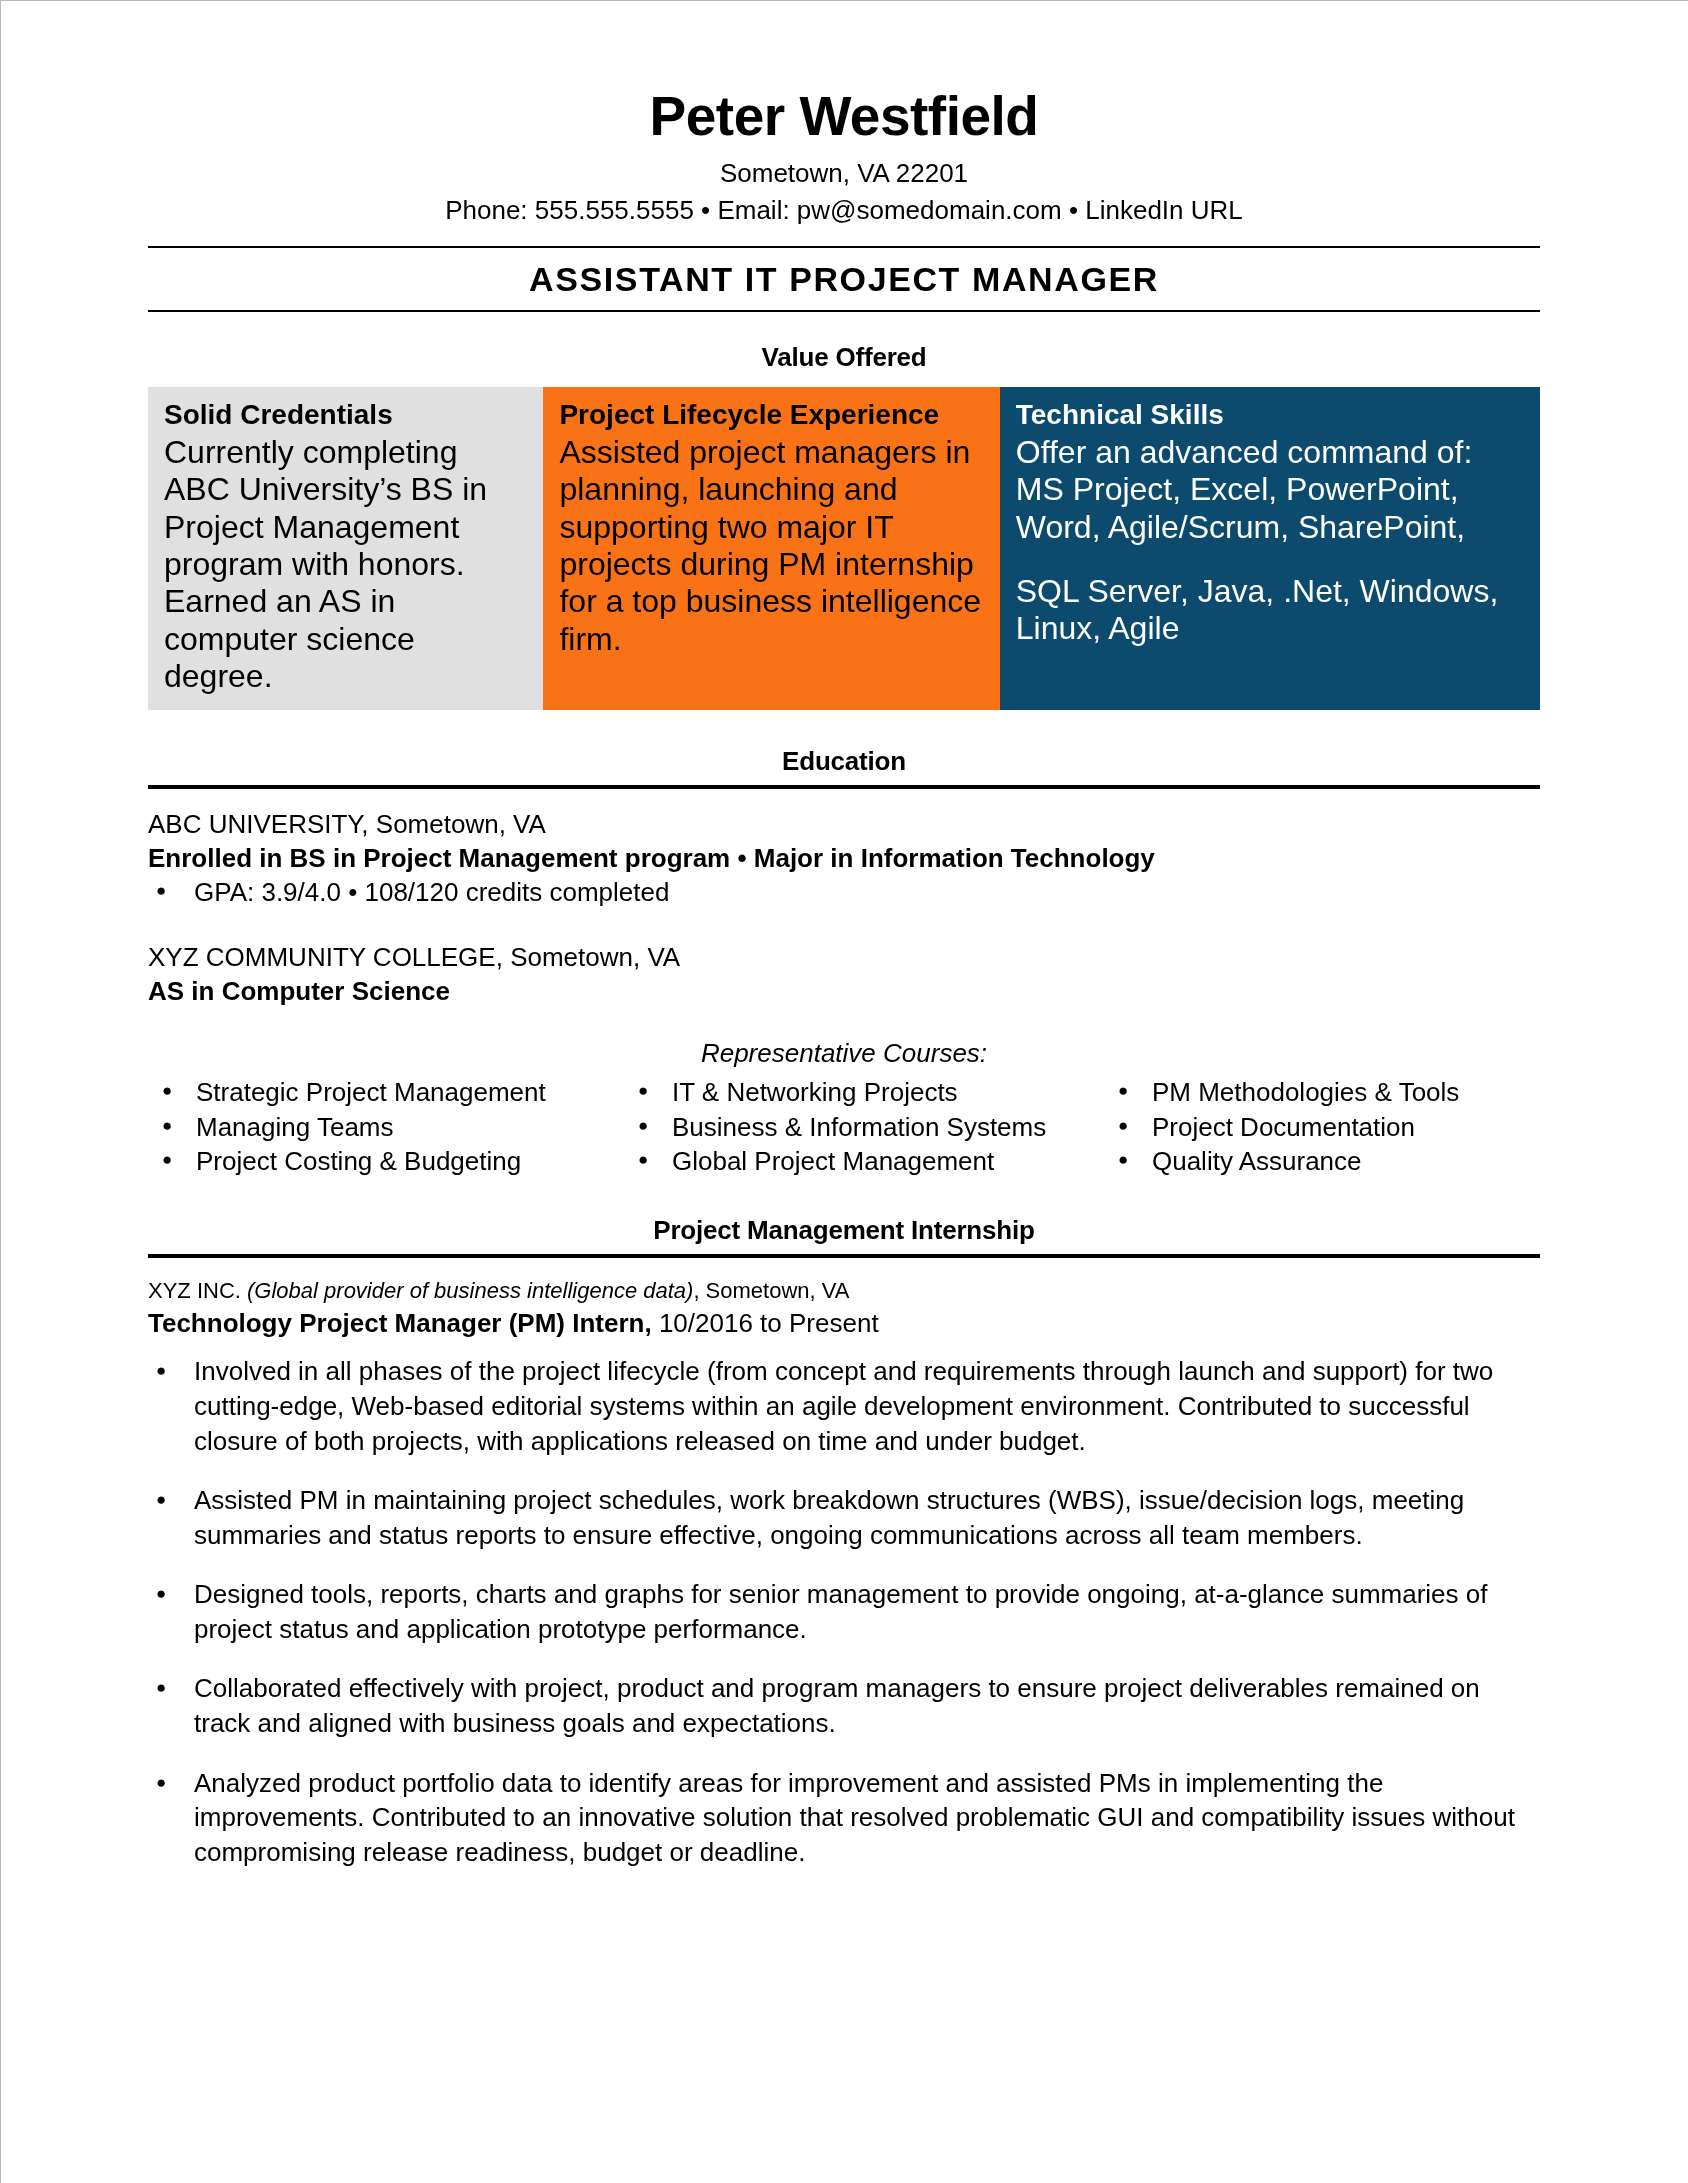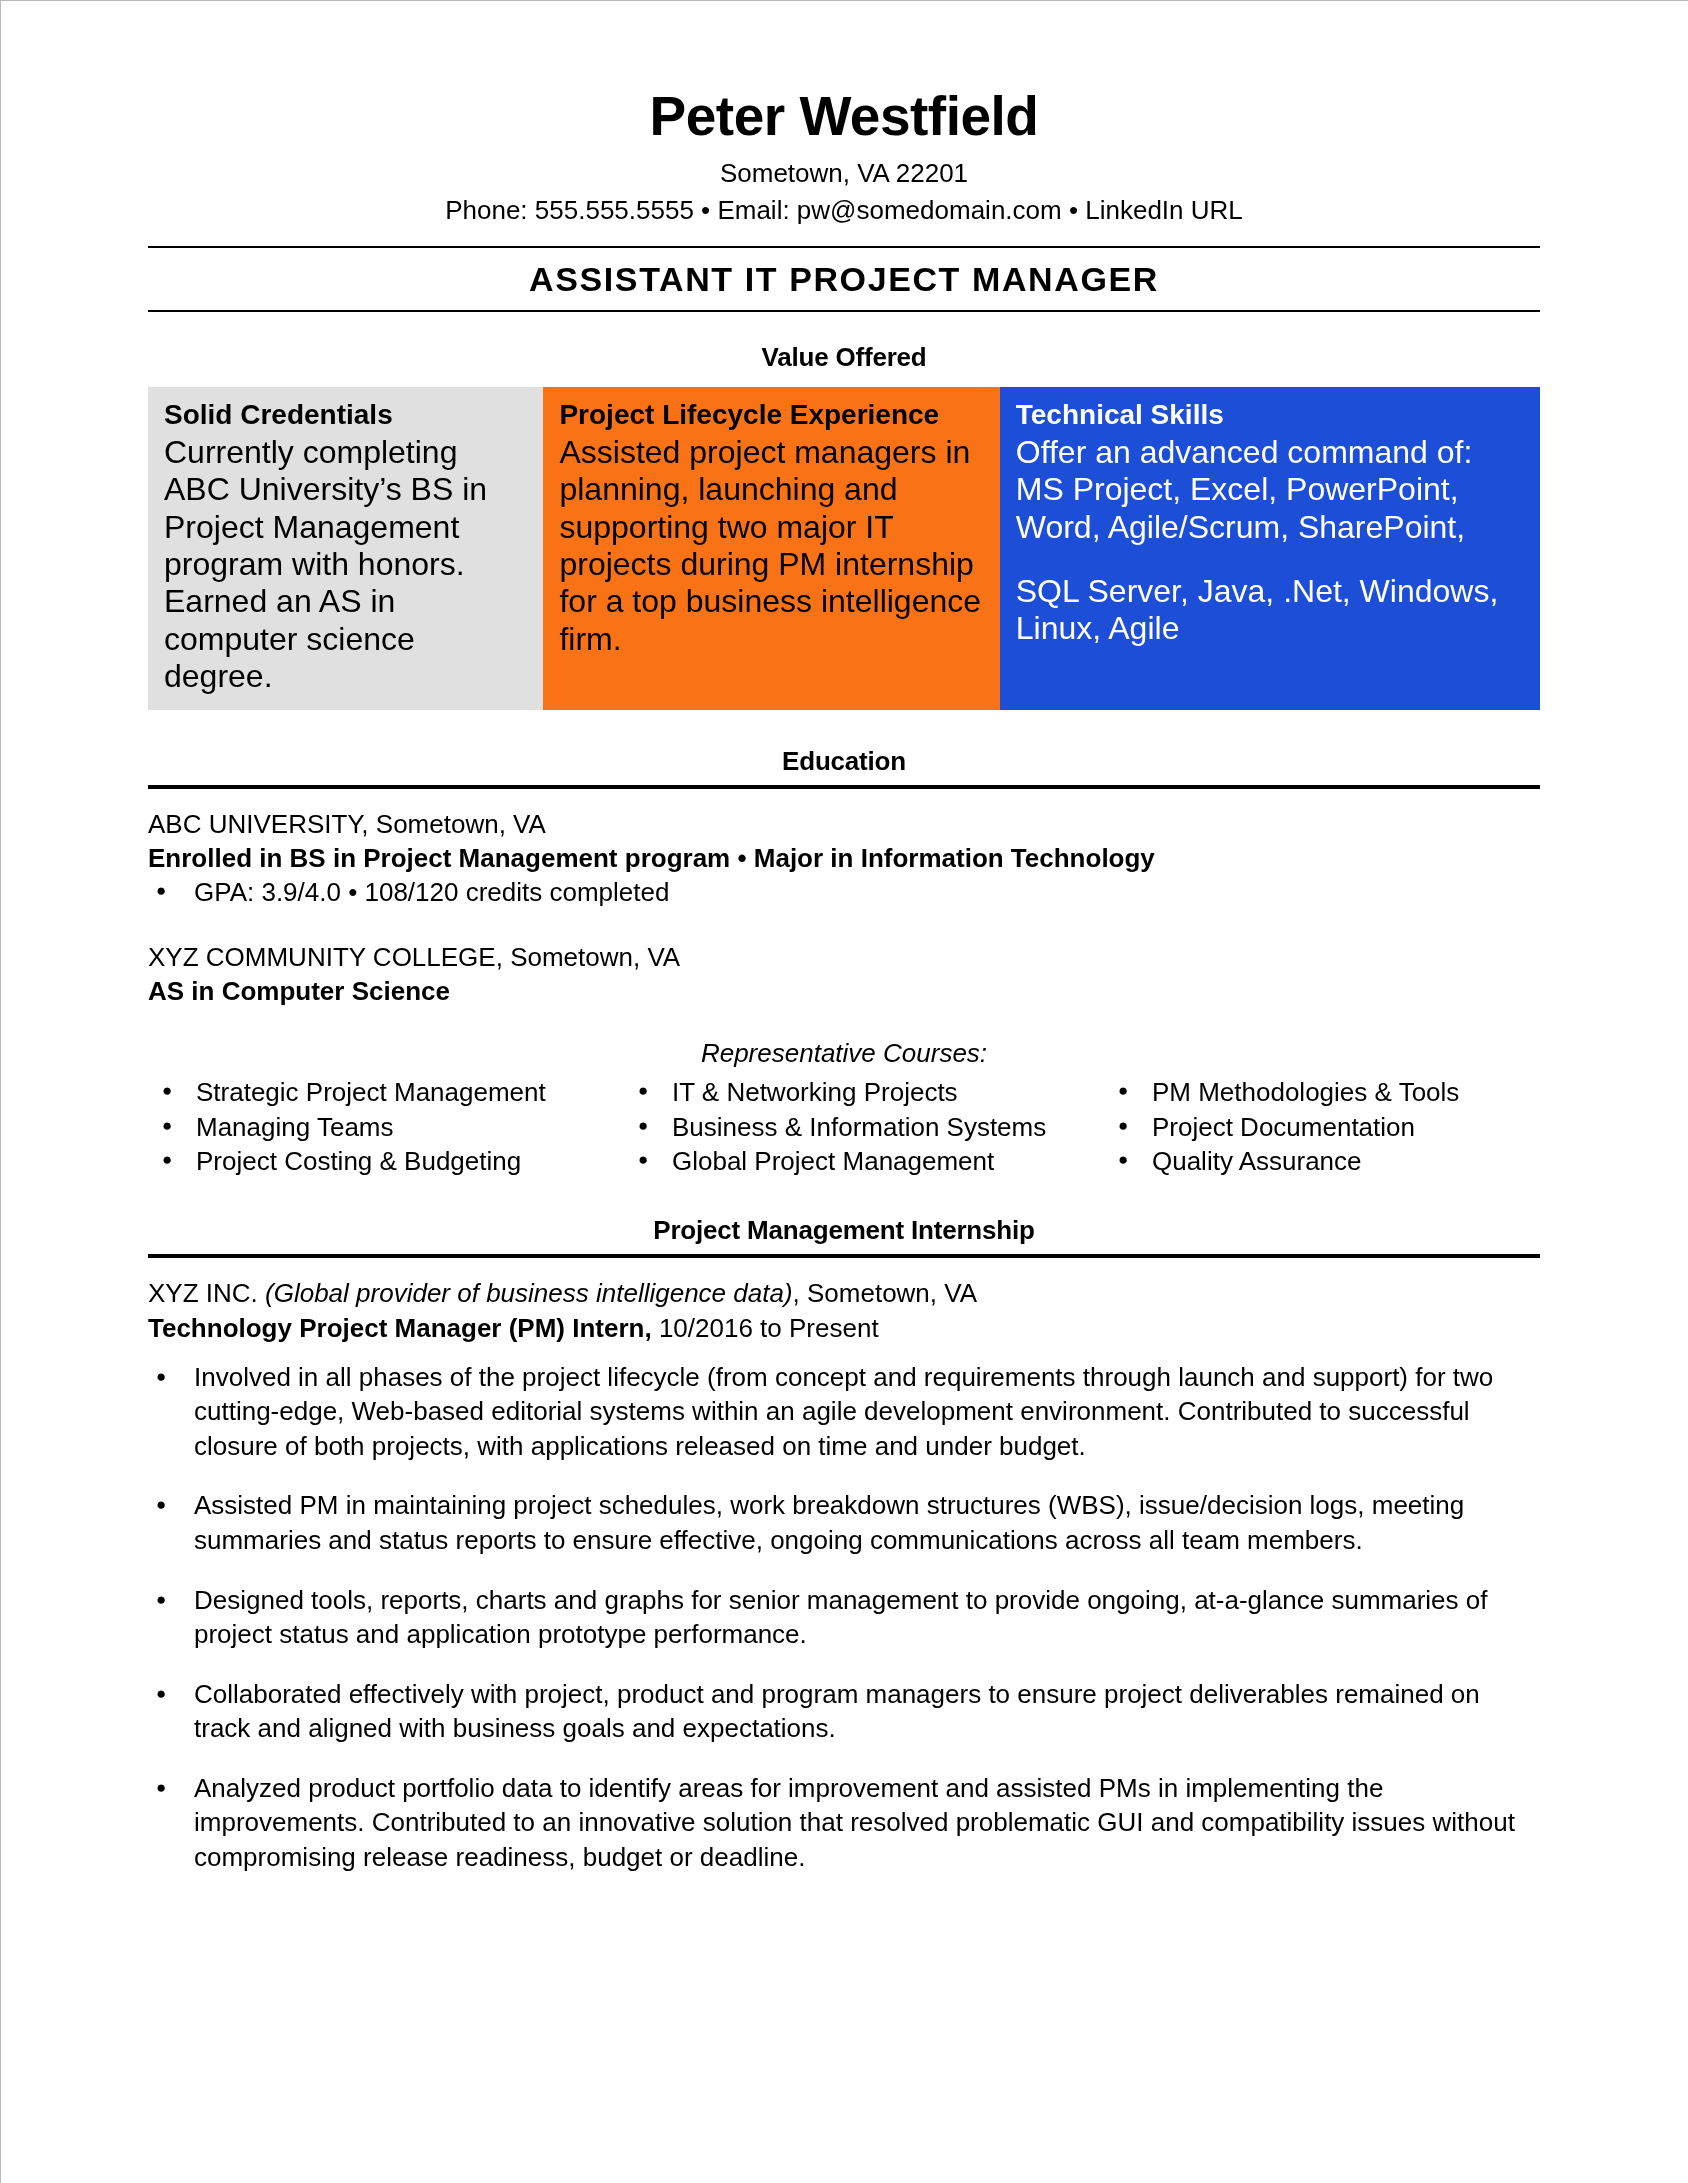--- a/index.html
+++ b/index.html
@@ -88,21 +88,21 @@
     display: flex;
     width: 100%;
     align-items: stretch;
   }
   .vcol {
     box-sizing: border-box;
     padding: 12px 16px 14px 16px;
   }
   .vcol-1 { background: #e0e0e0; width: 426px; }
   .vcol-2 { background: #f97316; width: 492px; }
-  .vcol-3 { background: #1d4ed8; color: #ffffff; width: 583px; }
+  .vcol-3 { background: #0c4a6e; color: #ffffff; width: 583px; }
   .vcol h3 {
     margin: 0 0 2px 0;
     font-size: 28px;
     font-weight: bold;
     line-height: 1.17;
   }
   .vcol p {
     margin: 0;
     font-size: 32px;
     line-height: 1.17;
@@ -173,21 +173,21 @@
     left: 14px;
     top: -1px;
     font-size: 17px;
     line-height: 1.95;
   }
   .courses-col.c2 { padding-left: 12px; }
   .courses-col.c3 { padding-left: 28px; }
 
   
   .job-line {
-    font-size: 26px;
+    font-size: 22px;
     line-height: 1.34;
     margin-top: 18px;
   }
   .job-line .ital { font-style: italic; }
   .job-title {
     font-size: 26px;
     line-height: 1.34;
   }
   .job-title .bold { font-weight: bold; }
 

